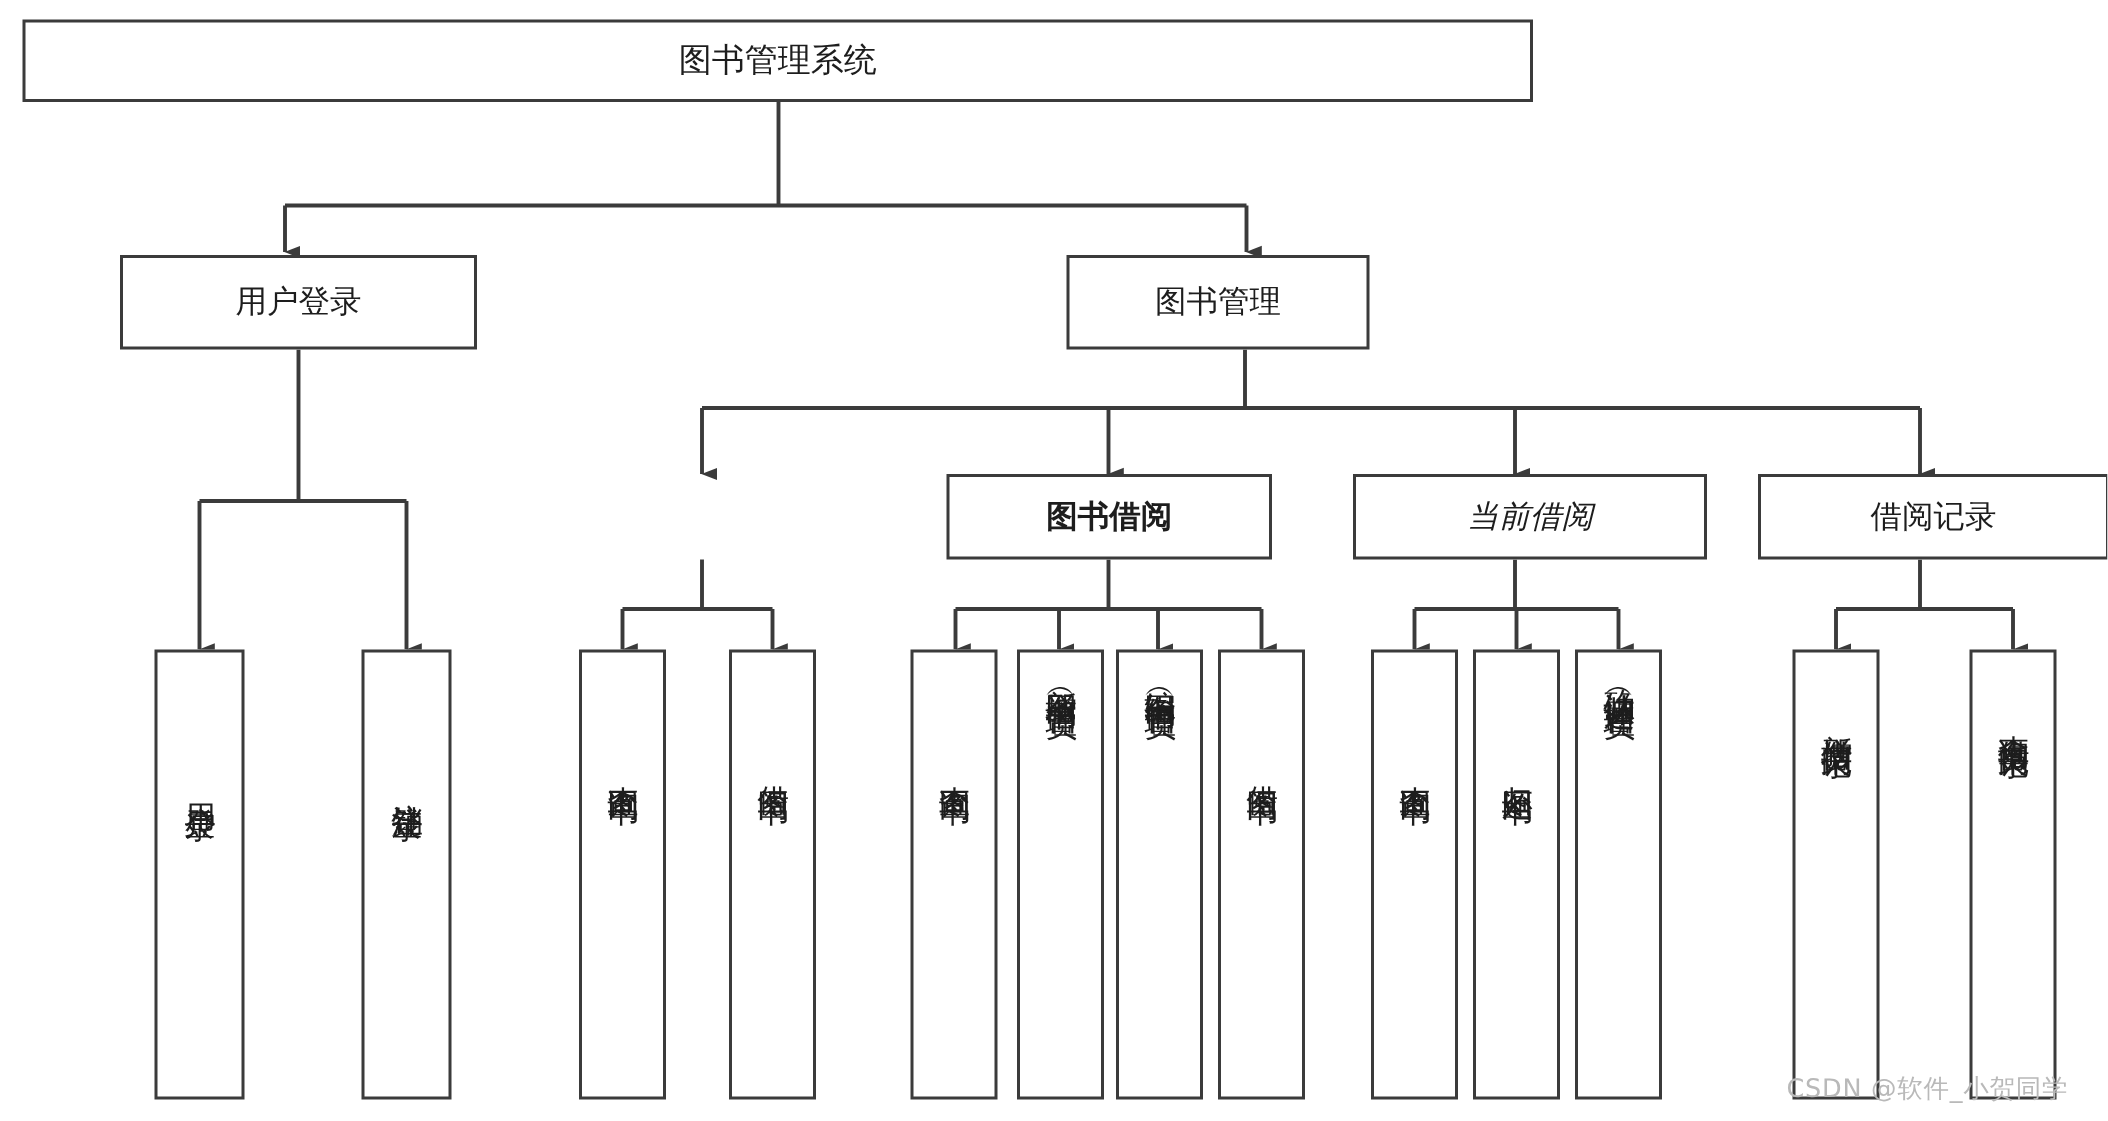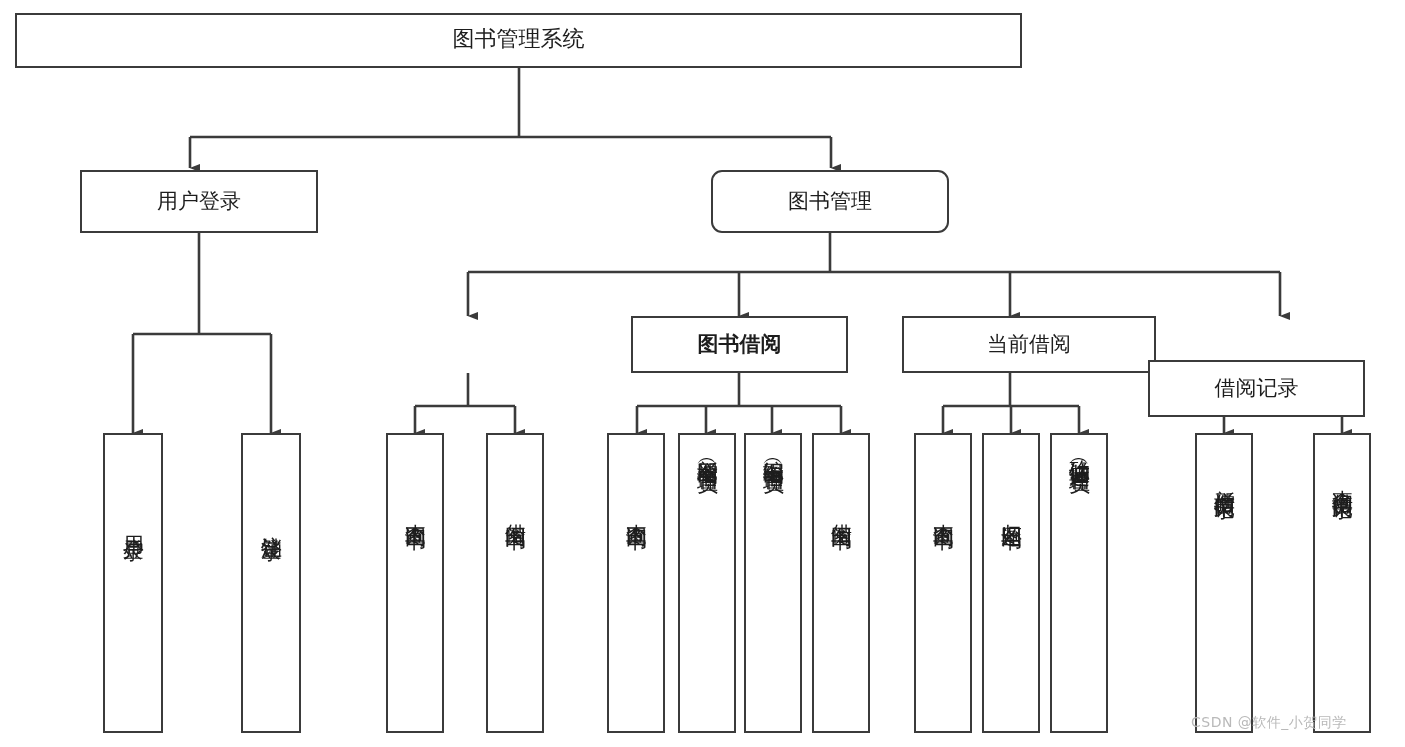--- a/index.html
+++ b/index.html
@@ -61,21 +61,21 @@
     font-size: 21px;
     letter-spacing: 2px;
     line-height: 1;
     white-space: nowrap;
     -webkit-text-orientation: upright;
   }
   .watermark {
     position: absolute;
     left: 1191px;
     top: 714px;
-    font-size: 14px;
+    font-size: 17px;
     color: #b9b9b9;
     white-space: nowrap;
     letter-spacing: 0.5px;
   }
 </style>
 </head>
 <body>
 
 <div id="diagram-root">
 
@@ -122,38 +122,38 @@
       <path d="M1011,406 L1011,433" marker-end="url(#arrowhead)"></path>
       <path d="M1079,406 L1079,433" marker-end="url(#arrowhead)"></path>
 
       <path d="M1280,373 L1280,406"></path>
       <path d="M1224,406 L1342,406"></path>
       <path d="M1224,406 L1224,433" marker-end="url(#arrowhead)"></path>
       <path d="M1342,406 L1342,433" marker-end="url(#arrowhead)"></path>
     </g>
   </svg>
 
-  <div class="node horiz root" style="left:15px; top:13px; width:1007px; height:55px;font-family:Liberation Mono, monospace;">
+  <div class="node horiz root" style="left:15px; top:13px; width:1007px; height:55px;">
     <span class="label">图书管理系统</span>
   </div>
 
   <div class="node horiz" style="left:80px; top:170px; width:238px; height:63px;">
     <span class="label">用户登录</span>
   </div>
-  <div class="node horiz" style="left:711px; top:170px; width:238px; height:63px;border-radius:11px;">
+  <div class="node horiz" style="left:711px; top:170px; width:202px; height:63px;">
     <span class="label">图书管理</span>
   </div>
 
   <div class="node horiz" style="left:631px; top:316px; width:217px; height:57px;font-weight:bold;">
     <span class="label">图书借阅</span>
   </div>
-  <div class="node horiz" style="left:902px; top:316px; width:254px; height:57px;">
+  <div class="node horiz" style="left:902px; top:316px; width:236px; height:57px;font-style:italic;">
     <span class="label">当前借阅</span>
   </div>
-  <div class="node horiz" style="left:1148px; top:316px; width:217px; height:57px;margin-top:44px;">
+  <div class="node horiz" style="left:1172px; top:316px; width:234px; height:57px;">
     <span class="label">借阅记录</span>
   </div>
 
   <div class="node vert" style="left:103px; top:433px; width:60px; height:300px; padding-top:84px;">
     <span class="label">用户登录</span>
   </div>
   <div class="node vert" style="left:241px; top:433px; width:60px; height:300px; padding-top:84px;">
     <span class="label">注销登录</span>
   </div>
 

